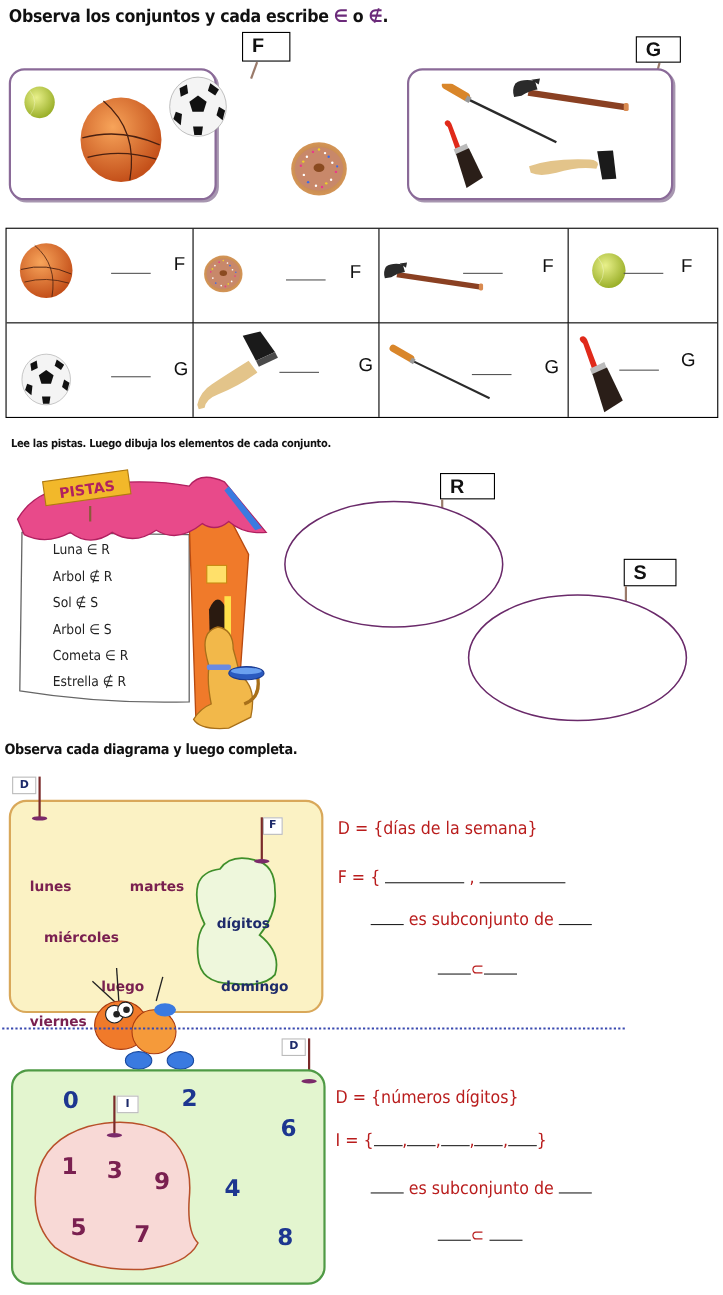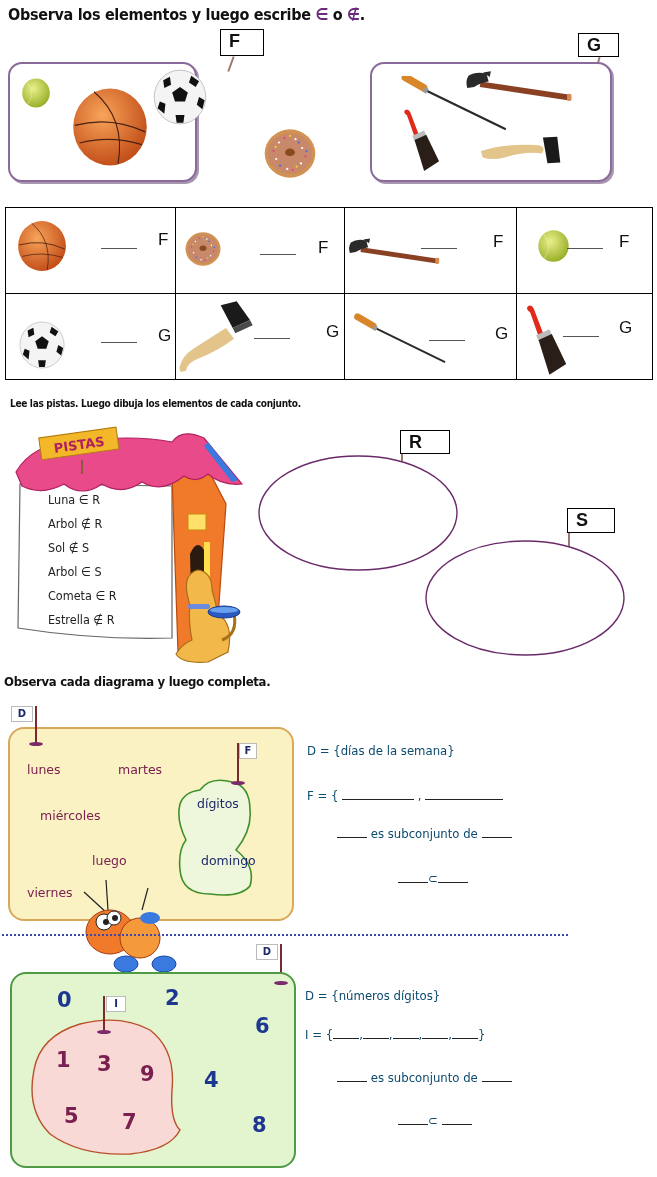--- a/index.html
+++ b/index.html
@@ -18,25 +18,25 @@
   .cell { position: relative; border-right: 1.5px solid #000; border-bottom: 1.5px solid #000; }
   .cell:nth-child(4n) { border-right: none; }
   .cell:nth-child(n+5) { border-bottom: none; }
   .blank { position: absolute; height: 1px; background: #555; width: 36px; }
   .setletter { position: absolute; font-family: "Liberation Sans", sans-serif; font-size: 17px; color: #111; }
 
   
   .clues { position: absolute; left: 48px; top: 488px; font-family: "DejaVu Sans Condensed", "DejaVu Sans", sans-serif; font-size: 12.5px; line-height: 24px; color: #222; }
 
   
-  .dayword { position: absolute; font-family: "DejaVu Sans", sans-serif; font-weight: normal; font-size: 12.5px; color: #7a2050; }
+  .dayword { position: absolute; font-family: "DejaVu Sans", sans-serif; font-weight: bold; font-size: 12.5px; color: #7a2050; margin-top: 36px; }
   .dayword.inner { color: #1d2a6a; }
   .digit { position: absolute; font-family: "DejaVu Sans", sans-serif; font-weight: bold; font-size: 21px; color: #1d3690; }
   .digit.inner { color: #7a2050; }
-  .rtext { position: absolute; font-family: "DejaVu Sans Condensed", "DejaVu Sans", sans-serif; font-size: 13px; color: #0c4a6e; white-space: nowrap; }
+  .rtext { position: absolute; font-family: "DejaVu Sans Condensed", "DejaVu Sans", sans-serif; font-size: 16px; color: #b91c1c; white-space: nowrap; }
   .uline { display: inline-block; border-bottom: 1px solid #222; height: 1px; vertical-align: baseline; }
   .flagsm { position: absolute; background: #fff; border: 1px solid #bbb; font-family: "DejaVu Sans", sans-serif; font-weight: bold; font-size: 10px; color: #1d2a6a; text-align: center; line-height: 14px; }
 </style>
 </head>
 <body>
 
 <svg width="0" height="0" style="position:absolute">
   <defs>
     <radialGradient id="gBasket" cx="40%" cy="35%" r="65%">
       <stop offset="0" stop-color="#f7a45a"></stop>
@@ -120,21 +120,21 @@
     </symbol>
     <symbol id="axeCurved" viewBox="0 0 120 110">
       <path d="M72 40 Q40 60 22 72 Q6 82 2 100 L4 106 L12 104 Q14 92 30 86 Q60 74 84 56 Z" fill="#e3c48a"></path>
       <path d="M64 6 L88 0 L108 28 L82 40 Z" fill="#1a1a1a"></path>
       <path d="M82 40 L108 28 L112 36 L86 48 Z" fill="#4a4a4a"></path>
     </symbol>
   </defs>
 </svg>
 
 <div class="abs heading" style="left:8px; top:5px; font-size:16px;">
-  <span>Observa los elementos y luego escribe </span><span class="sym">∈</span><span> o </span><span class="sym">∉</span><span>.</span>
+  <span>Observa los conjuntos y cada escribe </span><span class="sym">∈</span><span> o </span><span class="sym">∉</span><span>.</span>
 </div>
 
 <div class="labelbox" style="left:220px; top:29px; width:44px; height:27px;"><span>F</span></div>
 <div class="pin" style="left:230px; top:56px; height:16px; transform:rotate(20deg);"></div>
 <div class="setbox" style="left:8px; top:62px; width:189px; height:120px;"></div>
 <svg class="abs" style="left:21px; top:74px;" width="30" height="38">
     <use href="#tennis"></use>
   </svg>
 <svg class="abs" style="left:70px; top:86px;" width="80" height="82">
     <use href="#basketball"></use>

